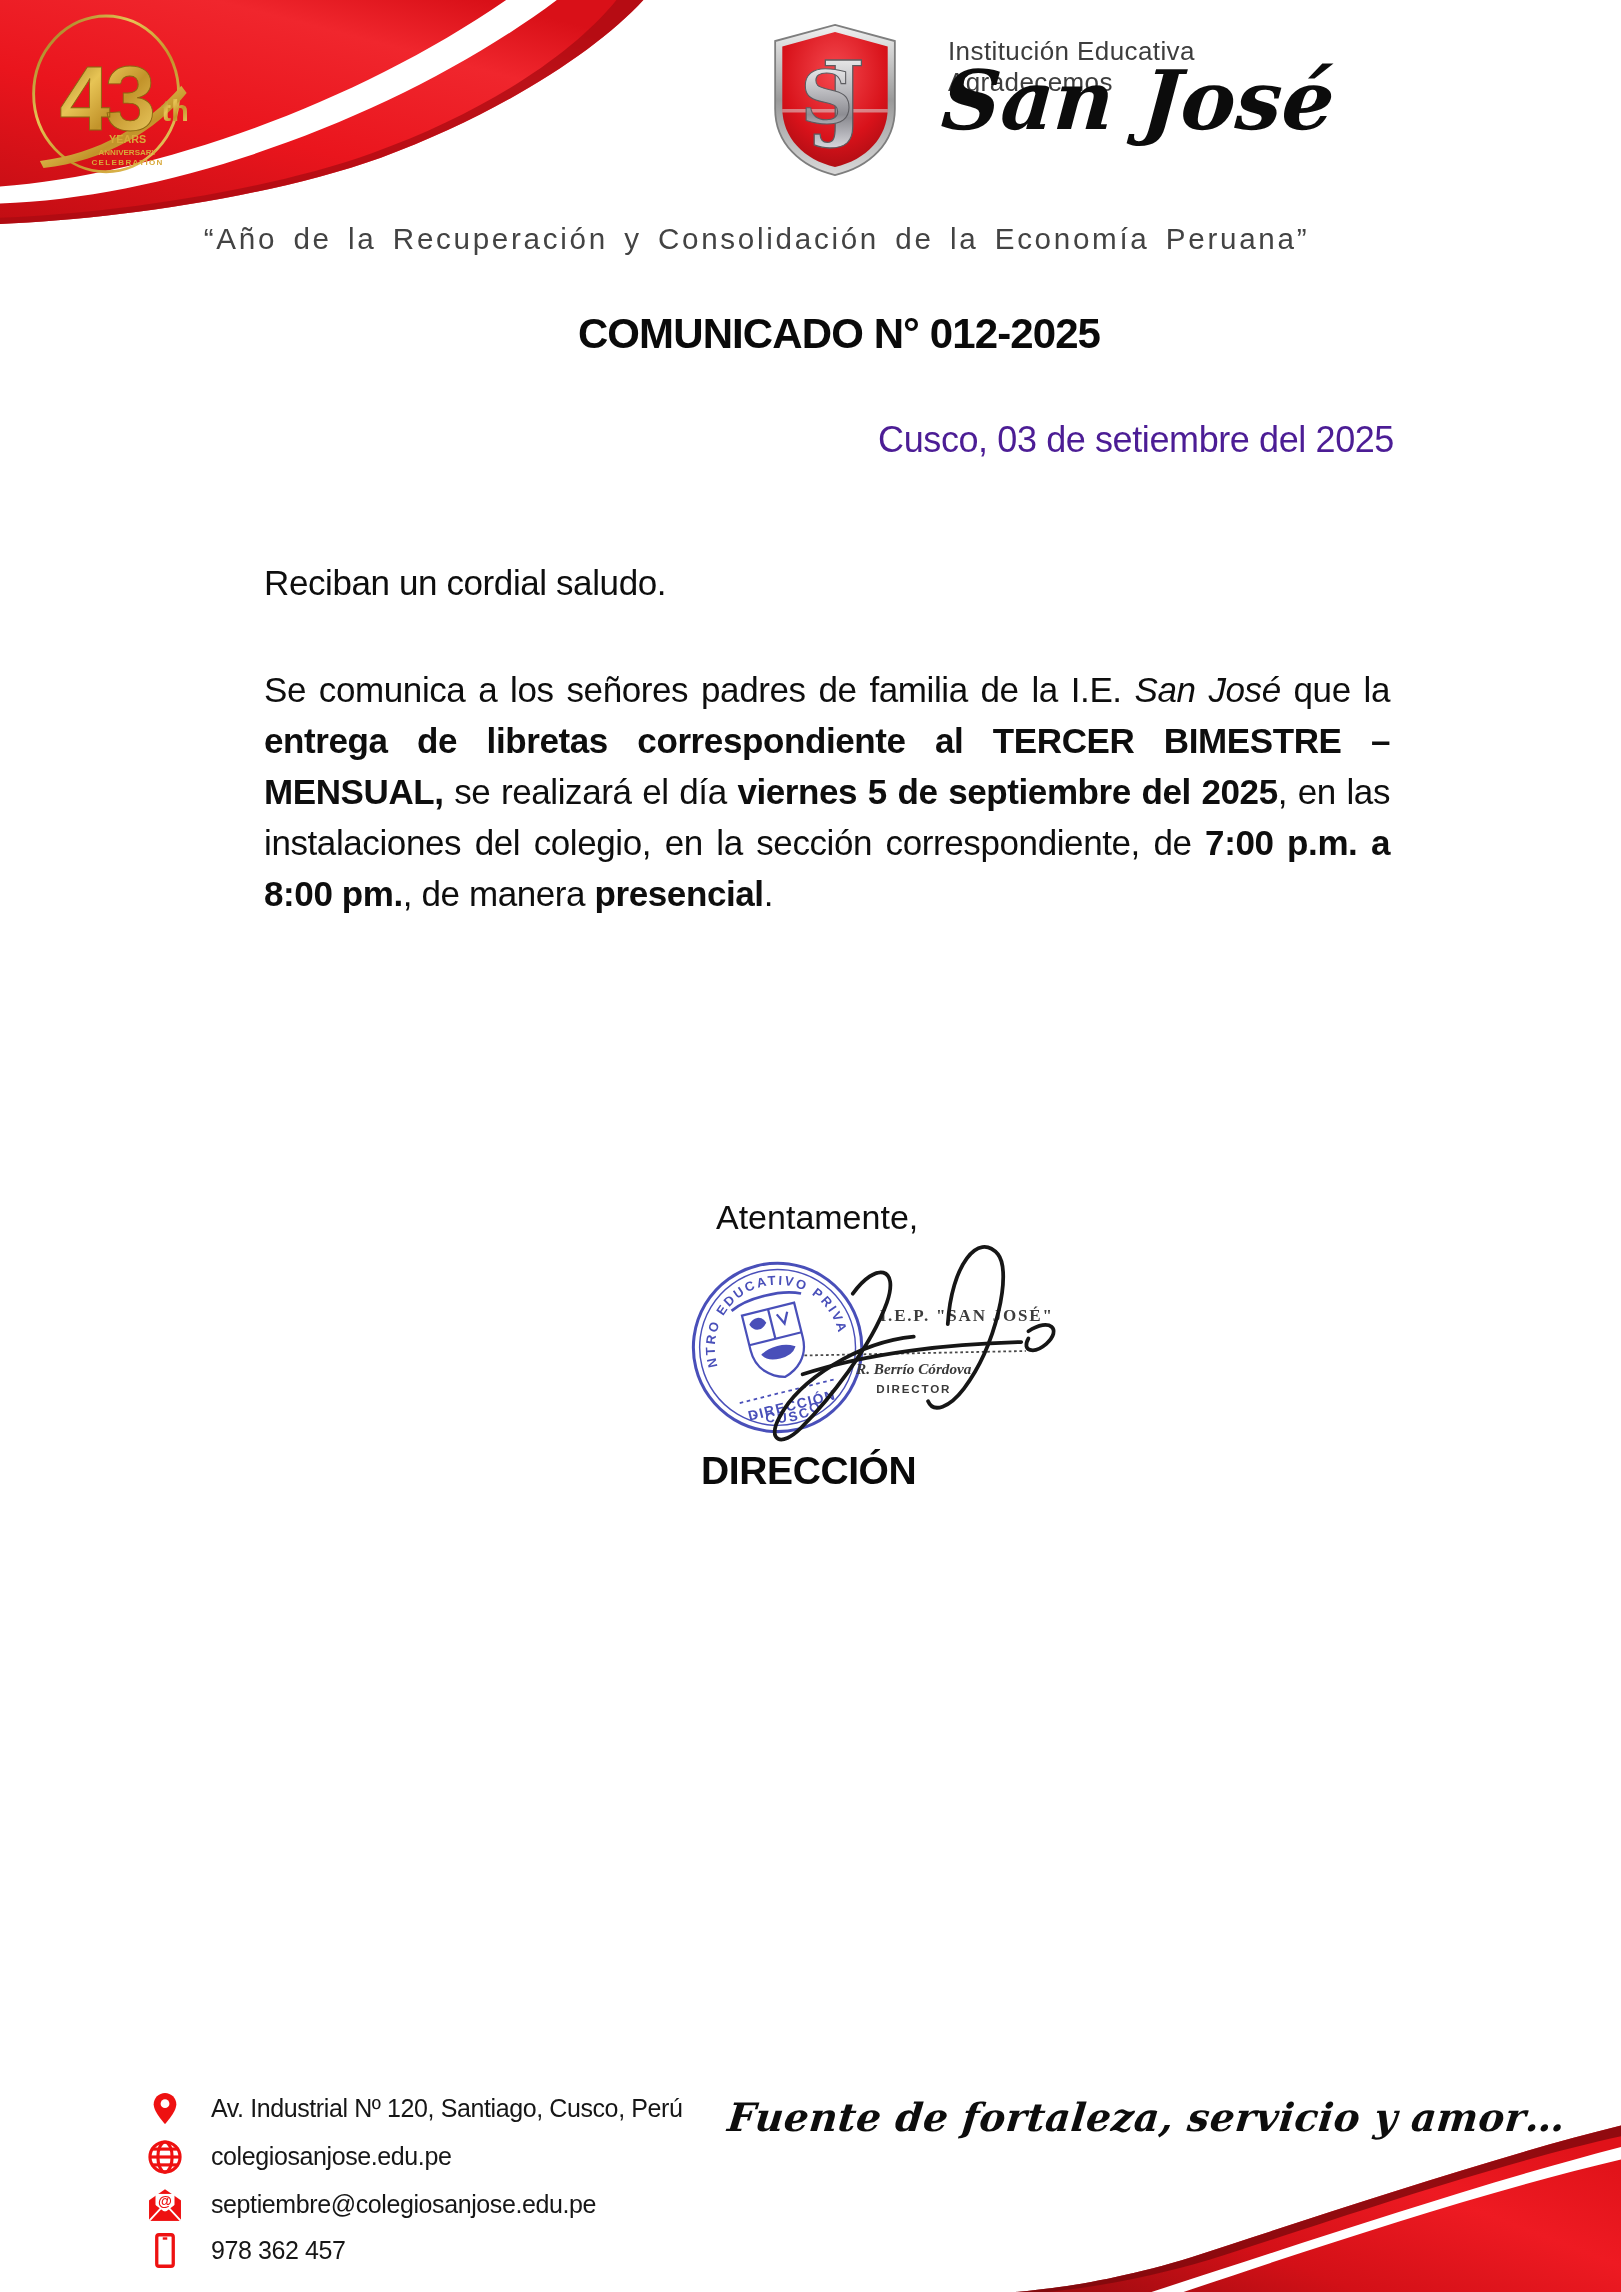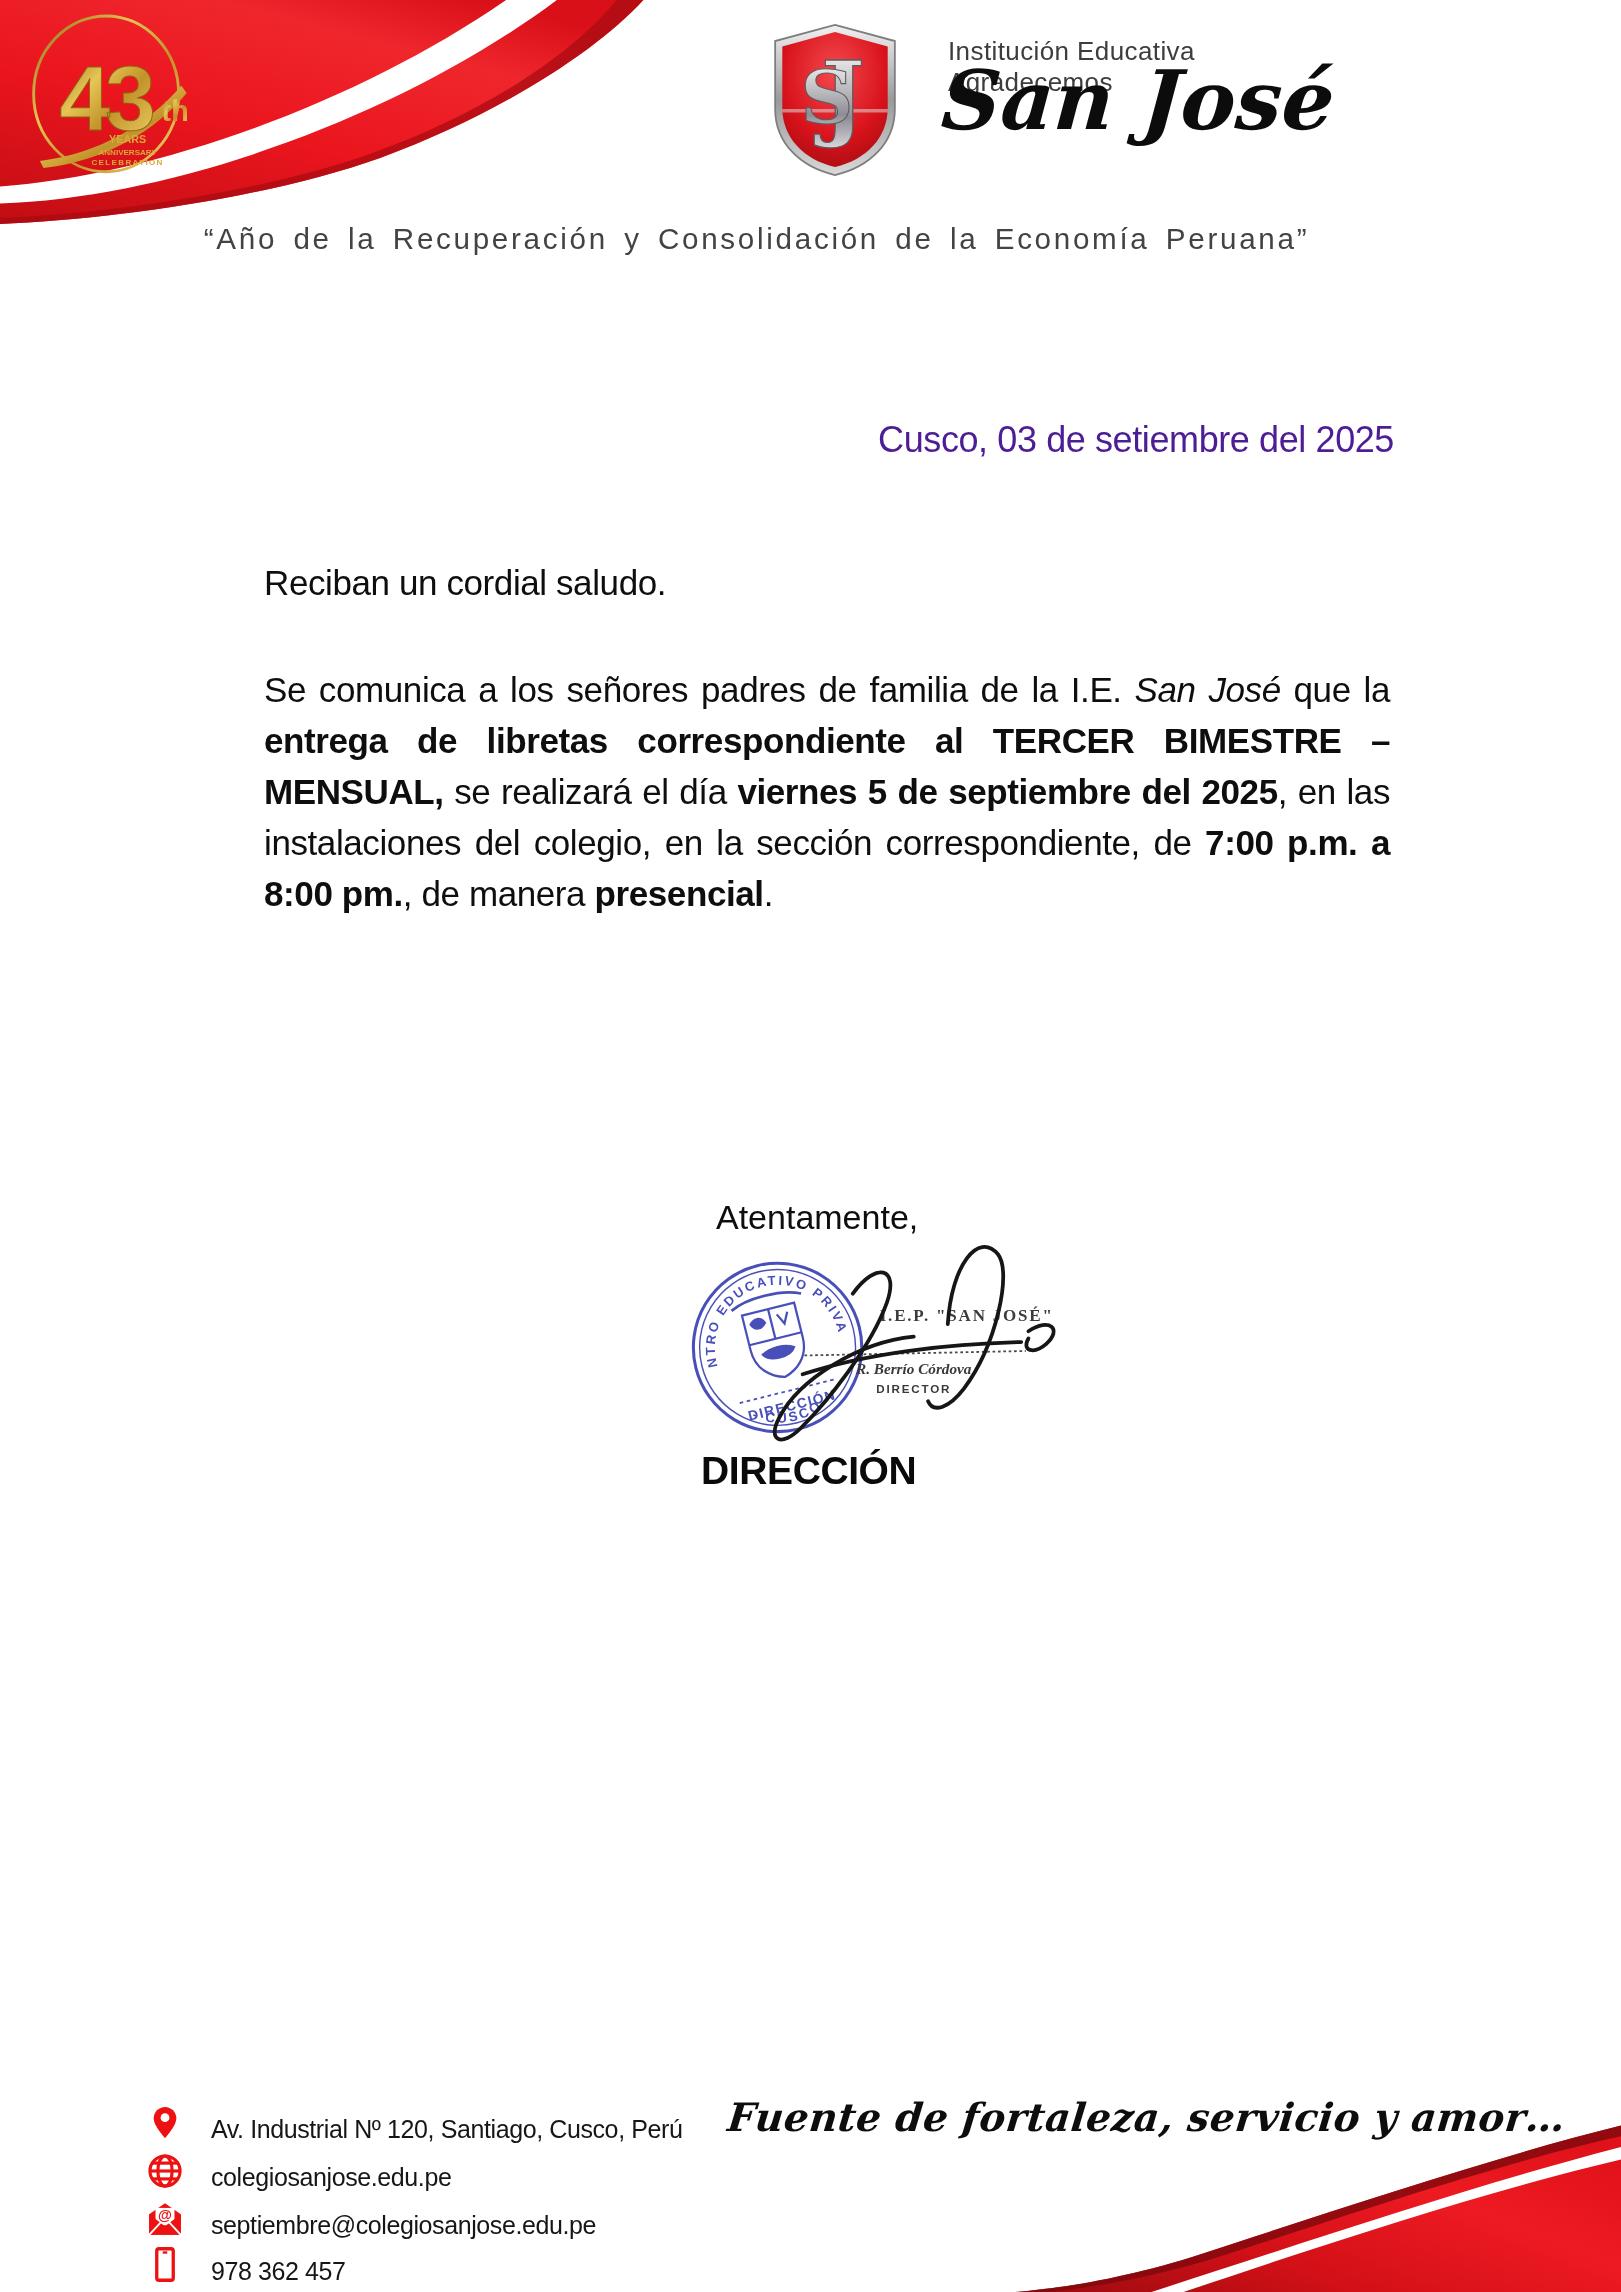--- a/index.html
+++ b/index.html
@@ -57,21 +57,21 @@
   .paragraph .i{font-style:italic;}
   .closing{left:264px;top:1008px;width:1126px;}
   .salutation{left:716px;top:1198px;font-size:34px;color:#0e0e0e;}
   .sig-block{left:645px;top:1238px;width:430px;height:269px;}
   .direction-label{
     left:0;top:1449px;width:1621px;
     text-align:center;padding-right:3.6px;box-sizing:border-box;
     font-size:39px;font-weight:bold;letter-spacing:-0.4px;color:#0a0a0a;
   }
   
-  .contact-row{left:143px;height:43px;display:flex;align-items:flex-end;gap:25px;margin-top:14px;}
+  .contact-row{left:143px;height:43px;display:flex;align-items:center;gap:25px;}
   .contact-row .cicon{width:43px;height:43px;flex:0 0 43px;display:flex;align-items:center;justify-content:center;}
   .contact-row .ctext{font-size:25px;letter-spacing:-0.4px;color:#161616;white-space:nowrap;}
   .slogan{
     right:56px;top:2094px;
     font-family:"DejaVu Serif", serif;
     font-style:italic;font-weight:bold;
     font-size:39px;letter-spacing:0.4px;color:#0d0d0d;
     transform:skewX(-6deg);
   }
   .bottom-wave{left:896px;top:2096px;width:725px;height:197px;}
@@ -139,20 +139,21 @@
     <path d="M16,96 H134 V100 H16 Z" fill="#d8d8d8" opacity="0.55"></path>
     <text x="84" y="118" text-anchor="middle" font-family="DejaVu Serif, serif" font-weight="bold" font-size="104" fill="url(#silverLetters)" stroke="#5c5c60" stroke-width="1.4">J</text>
     <text x="66" y="112" text-anchor="middle" font-family="DejaVu Serif, serif" font-weight="bold" font-size="82" fill="url(#silverLetters)" stroke="#5c5c60" stroke-width="1.2">S</text>
   </svg>
 
   <div class="abs inst-type">Institución Educativa Agradecemos</div>
   <div class="abs school-name">San José</div>
 
   <div class="abs quote">“Año de la Recuperación y Consolidación de la Economía Peruana”</div>
 
+  <div class="abs doc-title">COMUNICADO N° 012-2025</div>
 
   <div class="abs doc-date">Cusco, 03 de setiembre del 2025</div>
 
   <div class="abs body-text greeting">Reciban un cordial saludo.</div>
 
   <div class="abs body-text paragraph"><span>Se comunica a los señores padres de familia de la I.E. </span><span class="i">San José</span><span> que la </span><span class="b">entrega de libretas correspondiente al TERCER BIMESTRE – MENSUAL,</span><span> se realizará el día </span><span class="b">viernes 5 de septiembre del 2025</span><span>, en las instalaciones del colegio, en la sección correspondiente, de </span><span class="b">7:00 p.m. a 8:00 pm.</span><span>, de manera </span><span class="b">presencial</span><span>.</span></div>
 
 
   <div class="abs salutation">Atentamente,</div>
 

